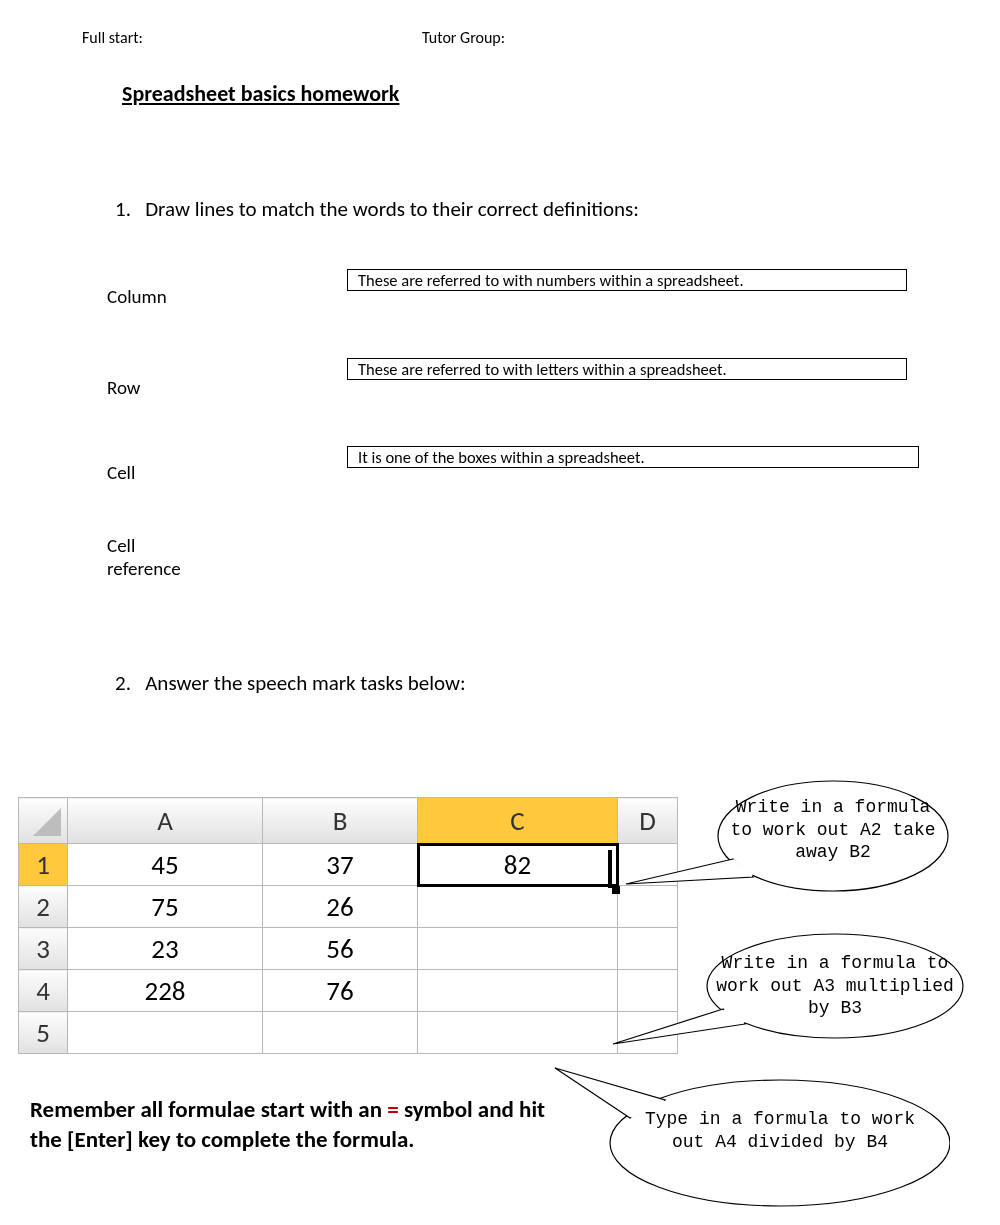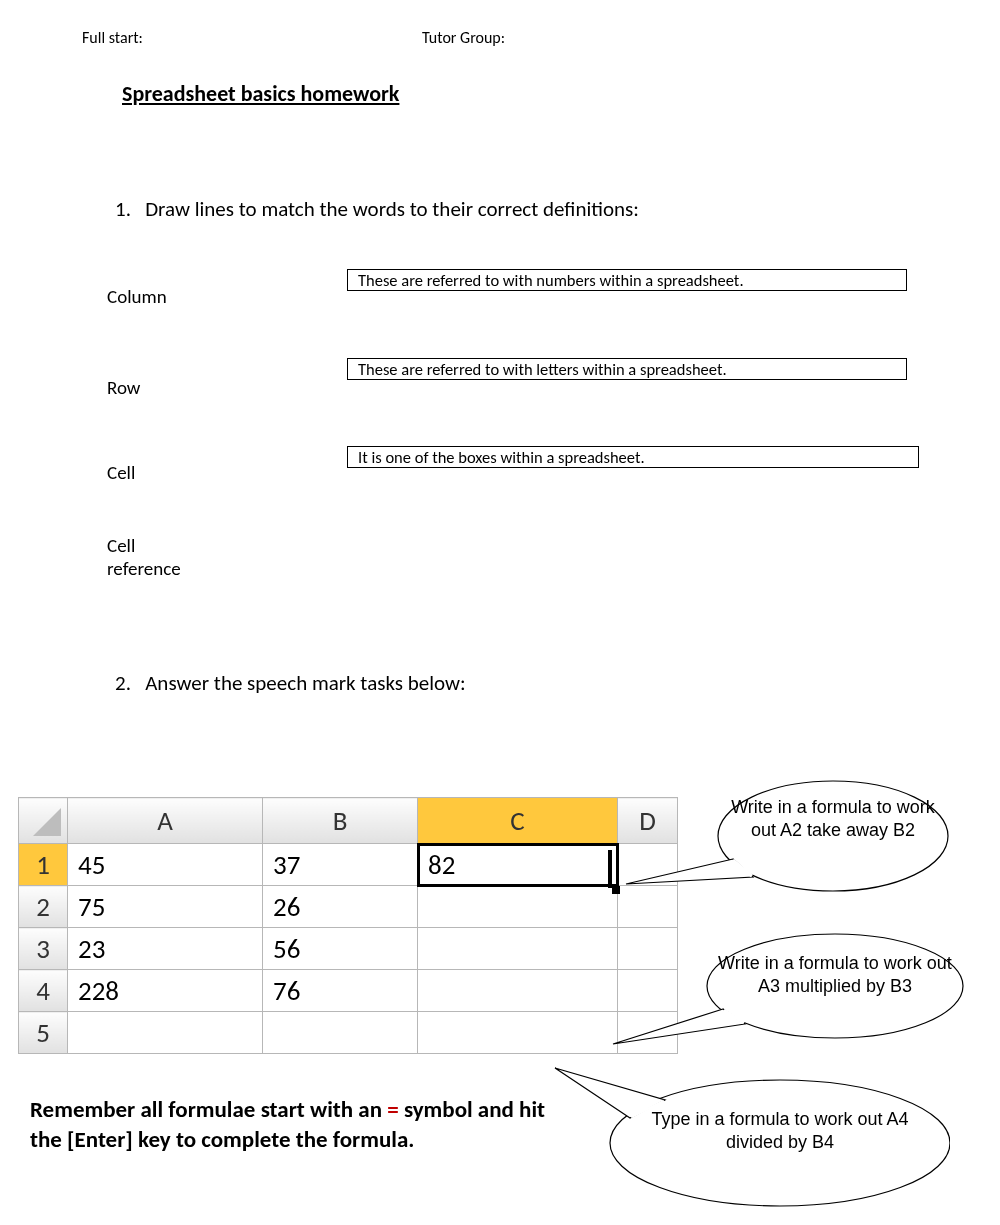--- a/index.html
+++ b/index.html
@@ -12,25 +12,25 @@
   .match .word{position:absolute;font-size:19px;}
   .defbox{position:absolute;border:1px solid #000;padding:0 10px;font-size:16.5px;box-sizing:border-box;}
   
   .sheet{position:absolute;left:18px;top:797px;width:660px;}
   .sheet table{border-collapse:collapse;width:100%;}
   .sheet td,.sheet th{border:1px solid #b7b7b7;font-size:27px;padding:4px 10px 4px 10px;height:37px;box-sizing:border-box;}
   .sheet th{background:linear-gradient(#fdfdfd,#e1e1e1);font-weight:normal;color:#333;text-align:center;font-family:Calibri,Arial,sans-serif;}
   .sheet th.sel{background:#ffc83d;}
   .sheet td.rowhead{background:linear-gradient(#fdfdfd,#e1e1e1);text-align:center;color:#333;width:48px;}
   .sheet td.rowhead.sel{background:#ffc83d;}
-  .sheet td.val{text-align:left;font-family:Calibri,Arial,sans-serif;}
+  .sheet td.val{text-align:center;font-family:Calibri,Arial,sans-serif;}
   .sheet td.cursor{outline:3px solid #000;outline-offset:-2px;}
   .sheet .corner svg{display:block;}
   
-  .callout{position:absolute;font-size:18px;text-align:center;line-height:1.25;font-family:Liberation Sans, sans-serif;}
+  .callout{position:absolute;font-size:18px;text-align:center;line-height:1.25;font-family:Liberation Mono, monospace;}
   .callout svg{position:absolute;left:0;top:0;}
   .callout .txt{position:absolute;left:0;right:0;}
   .footnote{position:absolute;left:30px;top:1095px;width:540px;font-size:23px;text-align:left;line-height:1.3;font-weight:bold;font-family:Calibri,Arial,sans-serif;}
   .footnote .eq{color:#c00000;}
 </style>
 </head>
 <body>
 <div class="page">
 
 <div class="hdr">

